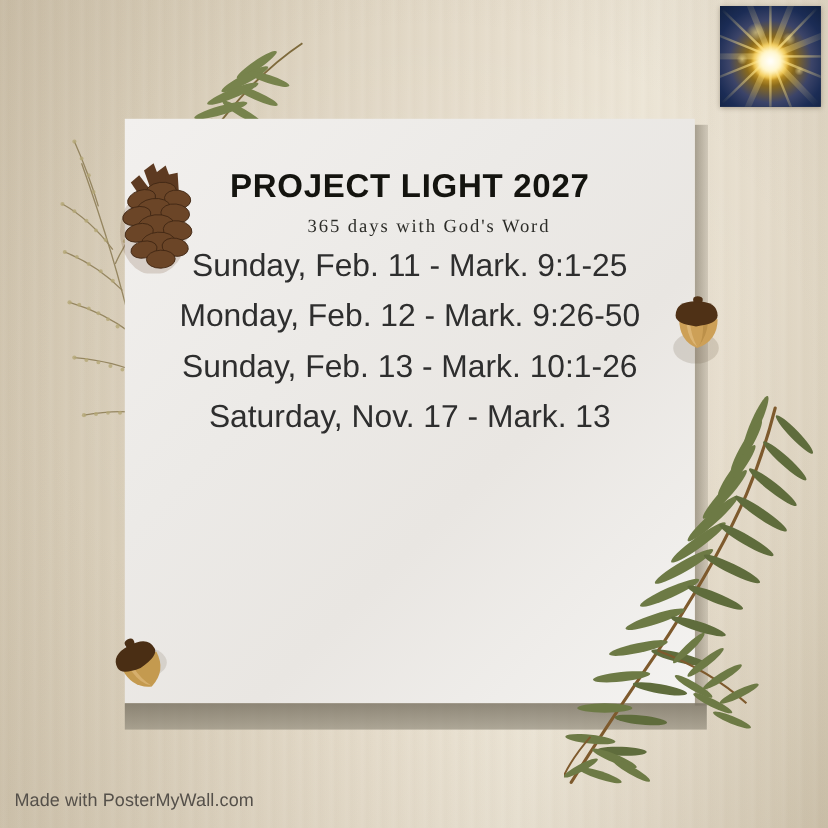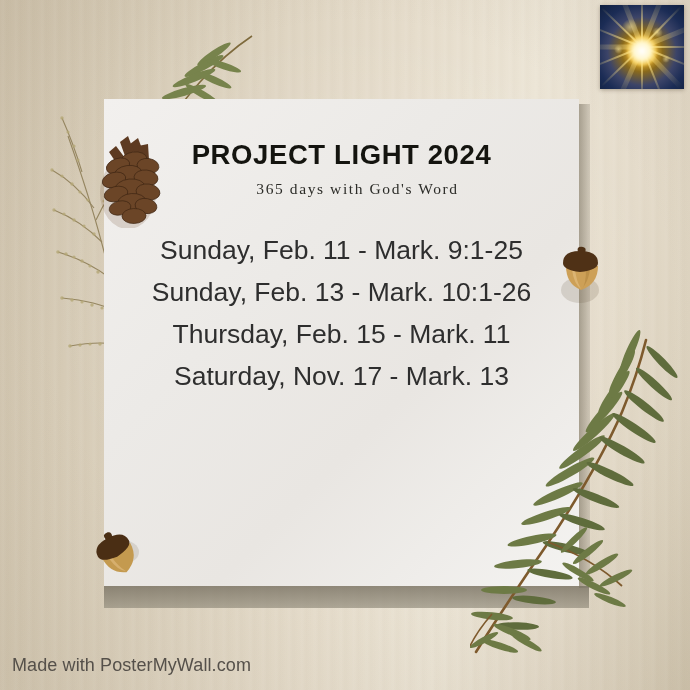--- a/index.html
+++ b/index.html
@@ -95,34 +95,34 @@
     font-family:"Liberation Sans", sans-serif;
     font-weight:700; font-size:27.5px; letter-spacing:.6px;
     color:#14140f;
   }
   #poster-subtitle {
     font-family:"Liberation Serif", serif;
     font-size:15.5px; letter-spacing:1.6px; color:#2c2c28;
     margin-top:9px;
     margin-left:32px;
   }
-  #schedule-list { margin-top:31px; }
+  #schedule-list { margin-top:2px; }
   .schedule-row {
     font-family:"Liberation Sans", sans-serif;
     font-weight:300; font-size:26.5px; color:#2e2e2e;
     line-height:42px; white-space:nowrap;
   }
 
   
   .deco { position:absolute; pointer-events:none; }
 
   
   #watermark {
     position:absolute; left:12px; bottom:14px;
-    font-size:18px; color:#55504a; letter-spacing:.1px;
+    font-size:15px; color:#55504a; letter-spacing:.1px;
   }
 </style>
 </head>
 <body>
 
 <div id="poster">
 
   <div id="paper-grain"></div>
   <div id="paper-vignette"></div>
 
@@ -220,26 +220,26 @@
         <ellipse cx="48" cy="120" rx="16" ry="3" transform="rotate(-46 48 120)"></ellipse>
         <ellipse cx="40" cy="138" rx="15" ry="3" transform="rotate(-40 40 138)"></ellipse>
         <ellipse cx="32" cy="156" rx="14" ry="2.9" transform="rotate(-34 32 156)"></ellipse>
       </g>
     </g>
   </svg>
 
   <div id="card-shadow-right"></div>
   <div id="card">
     <div id="card-inner">
-      <div id="poster-title">PROJECT LIGHT 2024</div>
+      <div id="poster-title">PROJECT LIGHT 2027</div>
       <div id="poster-subtitle">365 days with God's Word</div>
       <div id="schedule-list">
         <div class="schedule-row">Sunday, Feb. 11 - Mark. 9:1-25</div>
+        <div class="schedule-row">Monday, Feb. 12 - Mark. 9:26-50</div>
         <div class="schedule-row">Sunday, Feb. 13 - Mark. 10:1-26</div>
-        <div class="schedule-row">Thursday, Feb. 15 - Mark. 11</div>
         <div class="schedule-row">Saturday, Nov. 17 - Mark. 13</div>
       </div>
     </div>
   </div>
   <div id="card-shadow-bottom"></div>
 
   <svg class="deco" style="left:92px; top:132px;" width="86" height="96" viewBox="0 0 86 96">
     <g fill="#6b4326" opacity=".18" transform="translate(-4,5)">
       <ellipse cx="40" cy="56" rx="28" ry="36"></ellipse>
     </g>

